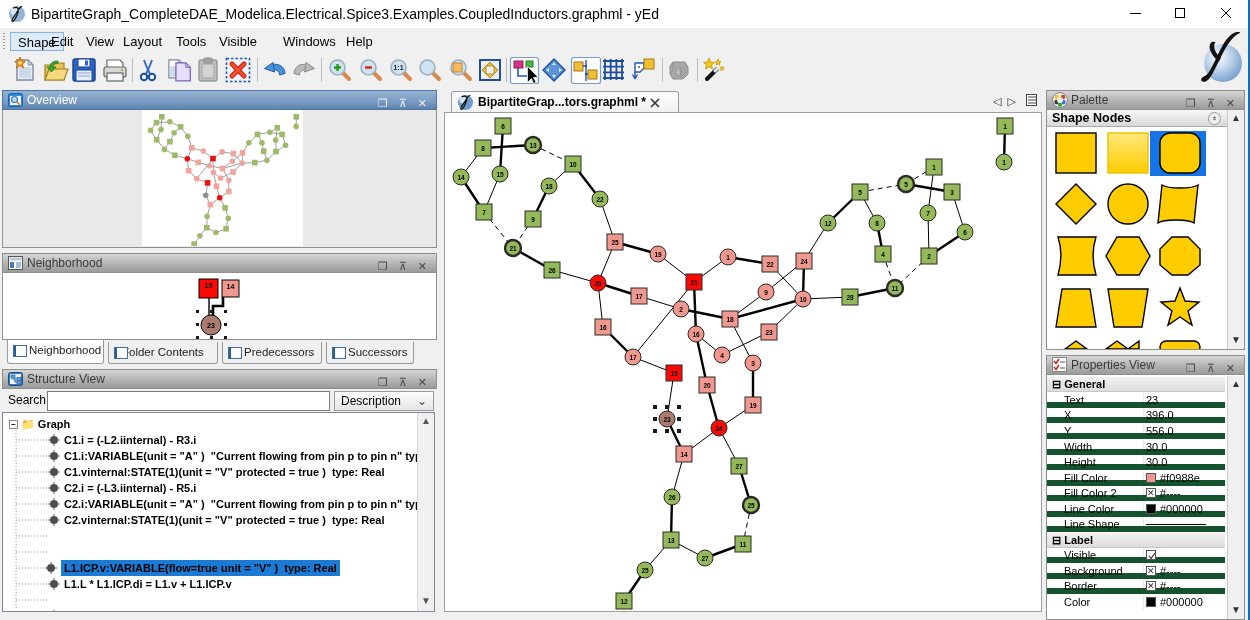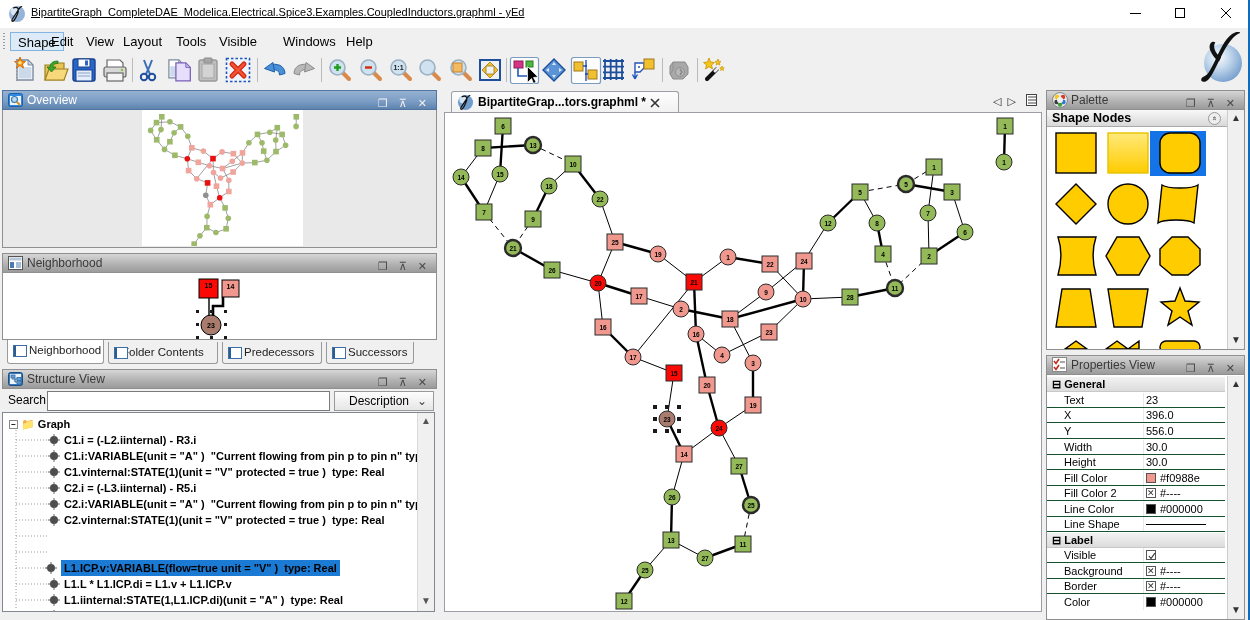--- a/index.html
+++ b/index.html
@@ -1,21 +1,21 @@
 <!DOCTYPE html>
 <html><head>
 <meta charset="utf-8">
 <style>
 * { margin:0; padding:0; box-sizing:border-box; }
 html,body { width:1250px; height:620px; overflow:hidden; font-family:"Liberation Sans", sans-serif; }
 body { position:relative; background:#f0f0f0; }
 .abs { position:absolute; }
 
 #titlebar { left:0; top:0; width:1250px; height:28px; background:#ffffff; }
-#title-text { left:31px; top:6px; font-size:11px; color:#000;text-decoration:underline; }
+#title-text { left:31px; top:6px; font-size:14px; color:#000; }
 #win-min { left:1130px; top:13px; width:11px; height:1.2px; background:#000; }
 #win-max { left:1175px; top:8px; width:10px; height:10px; border:1px solid #000; }
 #menubar { left:0; top:28px; width:1250px; height:27px; background:#f0f0f0; }
 .menu-item { position:absolute; top:32px; height:19px; font-size:13px; color:#000; padding:2px 7px; }
 #menu-file { border:1px solid #84b4e0; background:#ddebf8; }
 #toolbar { left:0; top:55px; width:1250px; height:33px; background:#f0f0f0; }
 
 .ptitle-gray { background:linear-gradient(#d6d6d6,#b0b0b0 60%,#9b9b9b); border:1px solid #8f8f8f; color:#3a3a3a; }
 .ptitle-blue { background:linear-gradient(#96b1d1,#7a9cc4 60%,#5d83ad); border:1px solid #4f76a0; color:#ffffff; }
 .ptitle { height:20px; font-size:12px; line-height:19px; padding-left:24px; }
@@ -25,21 +25,21 @@
 
 #tree { left:2px; top:412px; width:433px; height:200px; background:#fff; border:1px solid #828790; overflow:hidden; font-size:11px; }
 .trow { position:absolute; left:0px; height:16px; line-height:16px; white-space:nowrap; color:#000;font-weight:bold; }
 .tleaf { left:61px; }
 .tleaf::before { content:""; position:absolute; left:-14px; top:4px; width:8px; height:8px; background:#4d4d4d; border-radius:50%; box-shadow:0 -5px 0 -3.2px #4d4d4d, 0 5px 0 -3.2px #4d4d4d, -5px 0 0 -3.2px #4d4d4d, 5px 0 0 -3.2px #4d4d4d; }
 .tsel { background:#1a7ad4; padding:0 3px; margin-left:-3px; }
 
 #tabbar { left:444px; top:90px; width:598px; height:22px; }
 #canvas { left:444px; top:112px; width:598px; height:500px; background:#fff; border:1px solid #9b9fa5; }
 #props { left:1047px; top:355px; width:196px; }
-.prow { position:absolute; left:0; width:178px; height:15.4px; font-size:11px; line-height:15px; color:#000; background:#fff; border-bottom:1px solid #14532d; }
+.prow { position:absolute; left:0; width:178px; height:15.4px; font-size:11px; line-height:15px; color:#000; background:#fff; border-bottom:6px solid #14532d; }
 .plabel { position:absolute; left:17px; top:0; }
 .pval { position:absolute; left:99px; top:0; }
 .phead { background:linear-gradient(#f2f2f2,#dcdcdc); font-weight:bold; border-bottom:1px solid #c8c8c8; }
 .prow:not(.phead)::before { content:""; position:absolute; left:96px; top:0; width:1px; height:100%; background:#e8e8e8; }
 .ntab { height:22px; font-size:11.5px; line-height:21px; overflow:hidden; color:#222; background:#f0f0f0; border:1px solid #9a9a9a; border-top:none; border-radius:0 0 3px 3px; padding-left:21px; }
 .nactive { height:24px; background:#fff; font-size:11.5px; }
 .ntab::before { content:""; position:absolute; left:5px; top:5px; width:12px; height:10px; background:#fff; border:1px solid #3a6ea5; box-shadow:inset 2px 0 0 #2c5d8f; }
 .swatch { display:inline-block; width:10px; height:10px; border:1px solid #555; margin-right:4px; vertical-align:-1px; }
 .xbox { background:#fff; position:relative; }
 .xbox::after { content:"✕"; position:absolute; left:0px; top:-3px; font-size:9px; color:#333; }
@@ -386,21 +386,21 @@
  <div class="abs ntab nactive" style="left:7px;top:340px;width:97px;">Neighborhood</div>
  <div class="abs ntab" style="left:108px;top:342px;width:110px;padding-left:13px;">Folder Contents</div>
  <div class="abs ntab" style="left:222px;top:342px;width:100px;">Predecessors</div>
  <div class="abs ntab" style="left:326px;top:342px;width:88px;">Successors</div>
 </div>
 
 <div class="abs ptitle ptitle-gray" style="left:2px;top:369px;width:435px;">Structure View<span class="picons gray-icons">❐ ⊼ ✕</span></div>
 <div class="abs" style="left:2px;top:389px;width:435px;height:24px;background:#f0f0f0"></div>
 <div class="abs" style="left:8px;top:393px;font-size:12px;">Search</div>
 <div class="abs" style="left:47px;top:391px;width:283px;height:20px;background:#fff;border:1px solid #7a7a7a"></div>
-<div class="abs" style="left:334px;top:391px;width:100px;height:20px;background:linear-gradient(#fdfdfd,#e6e6e6);border:1px solid #9a9a9a;font-size:12px;padding:2px 0 0 14px;">Description <span style="float:right;margin-right:6px;color:#444">⌄</span></div>
+<div class="abs" style="left:334px;top:391px;width:100px;height:20px;background:linear-gradient(#fdfdfd,#e6e6e6);border:1px solid #9a9a9a;font-size:12px;padding:2px 0 0 6px;">Description <span style="float:right;margin-right:6px;color:#444">⌄</span></div>
 <div class="abs" id="tree">
 <svg class="abs" style="left:0;top:0" width="80" height="200">
  <line x1="13" y1="14" x2="13" y2="196" stroke="#999" stroke-dasharray="1,2"></line>
  <line x1="13" y1="27" x2="44" y2="27" stroke="#999" stroke-dasharray="1,2"></line>
  <line x1="13" y1="43" x2="44" y2="43" stroke="#999" stroke-dasharray="1,2"></line>
  <line x1="13" y1="59" x2="44" y2="59" stroke="#999" stroke-dasharray="1,2"></line>
  <line x1="13" y1="75" x2="44" y2="75" stroke="#999" stroke-dasharray="1,2"></line>
  <line x1="13" y1="91" x2="44" y2="91" stroke="#999" stroke-dasharray="1,2"></line>
  <line x1="13" y1="107" x2="44" y2="107" stroke="#999" stroke-dasharray="1,2"></line>
  <line x1="13" y1="123" x2="44" y2="123" stroke="#999" stroke-dasharray="1,2"></line>
@@ -412,21 +412,20 @@
 </svg>
 <div class="trow" style="top:3px;left:6px"><span style="display:inline-block;width:9px;height:9px;border:1px solid #888;background:#fff;font-size:8px;line-height:7px;text-align:center;vertical-align:1px;">−</span>&nbsp;<span style="color:#c9a93c">📁</span>&nbsp;Graph</div>
 <div class="trow tleaf" style="top:19px">C1.i = (-L2.iinternal) - R3.i</div>
 <div class="trow tleaf" style="top:35px">C1.i:VARIABLE(unit = "A" )&nbsp; "Current flowing from pin p to pin n" type: Rea</div>
 <div class="trow tleaf" style="top:51px">C1.vinternal:STATE(1)(unit = "V" protected = true )&nbsp; type: Real</div>
 <div class="trow tleaf" style="top:67px">C2.i = (-L3.iinternal) - R5.i</div>
 <div class="trow tleaf" style="top:83px">C2.i:VARIABLE(unit = "A" )&nbsp; "Current flowing from pin p to pin n" type: Rea</div>
 <div class="trow tleaf" style="top:99px">C2.vinternal:STATE(1)(unit = "V" protected = true )&nbsp; type: Real</div>
 <div class="trow tleaf tsel" style="top:147px">L1.ICP.v:VARIABLE(flow=true unit = "V" )&nbsp; type: Real</div>
 <div class="trow tleaf" style="top:163px">L1.L * L1.ICP.di = L1.v + L1.ICP.v</div>
-<div class="trow tleaf" style="top:179px">L1.iinternal:STATE(1,L1.ICP.di)(unit = "A" )&nbsp; type: Real</div>
 <div class="trow tleaf" style="top:195px">L1.v = sinVoltage.v - R1.v</div>
 <div class="abs" style="right:0;top:0;width:17px;height:198px;background:#f0f0f0;border-left:1px solid #d9d9d9"></div>
 <div class="abs" style="right:3px;top:2px;font-size:10px;color:#555">▲</div>
 <div class="abs" style="right:3px;top:182px;font-size:10px;color:#555">▼</div>
 </div>
 
 <div class="abs" id="tabbar"></div>
 <div class="abs" style="left:451px;top:91px;width:228px;height:22px;background:linear-gradient(#fdfdfd,#f1f1f1);border:1px solid #9b9fa5;border-bottom:none;border-radius:3px 3px 0 0;"></div>
 <svg class="abs" style="left:457px;top:94px" width="17" height="17" viewBox="0 0 18 18">
  <circle cx="9" cy="9" r="8" fill="#6f9ccc"></circle>

